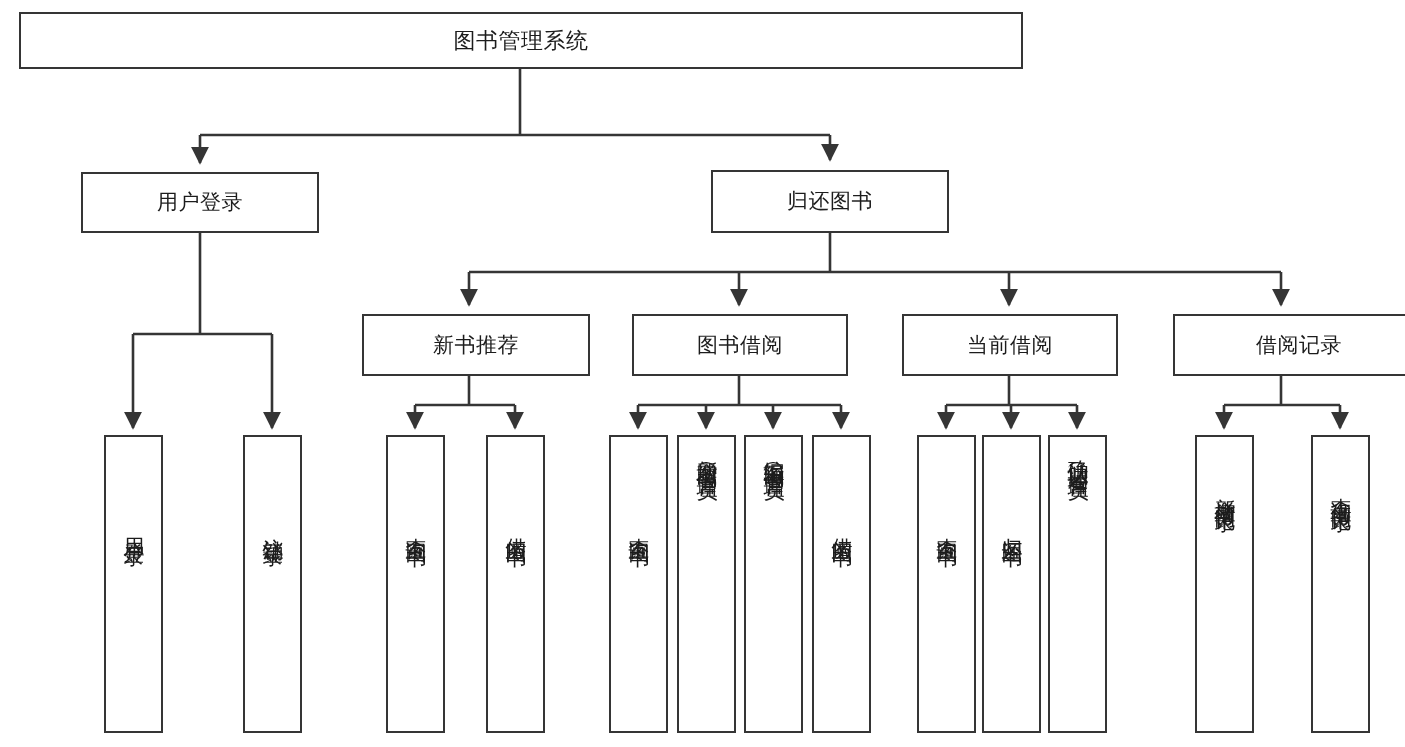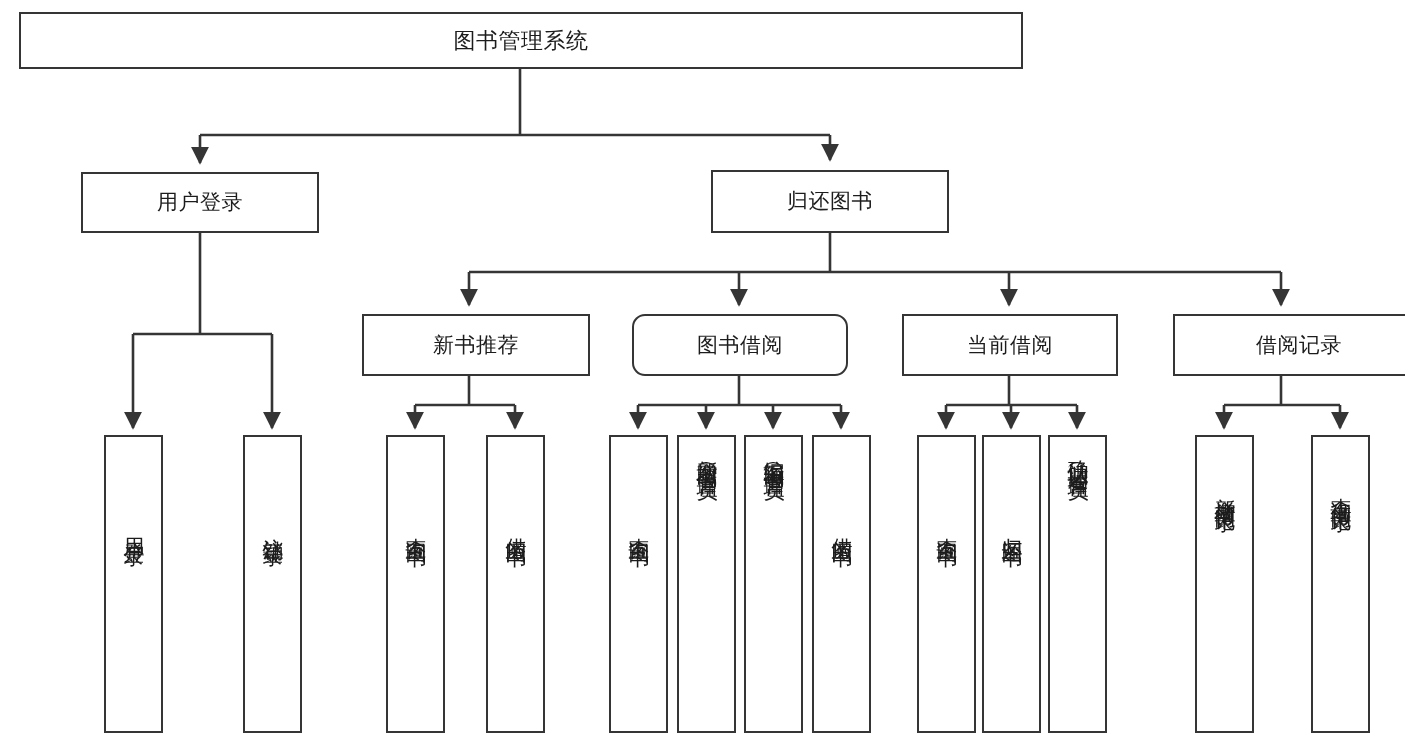--- a/index.html
+++ b/index.html
@@ -135,21 +135,21 @@
   <div class="node horizontal" style="left:81px; top:172px; width:238px; height:61px;">
     <span class="label">用户登录</span>
   </div>
   <div class="node horizontal" style="left:711px; top:170px; width:238px; height:63px;">
     <span class="label">归还图书</span>
   </div>
 
   <div class="node horizontal" style="left:362px; top:314px; width:228px; height:62px;">
     <span class="label">新书推荐</span>
   </div>
-  <div class="node horizontal" style="left:632px; top:314px; width:216px; height:62px;border-radius:13px;">
+  <div class="node horizontal" style="left:632px; top:314px; width:216px; height:62px;">
     <span class="label">图书借阅</span>
   </div>
   <div class="node horizontal" style="left:902px; top:314px; width:216px; height:62px;justify-content:center;">
     <span class="label">当前借阅</span>
   </div>
   <div class="node horizontal" style="left:1173px; top:314px; width:252px; height:62px;">
     <span class="label">借阅记录</span>
   </div>
 
   <div class="node vertical" style="left:104px; top:435px; width:59px; height:298px; padding-top:84px;">

